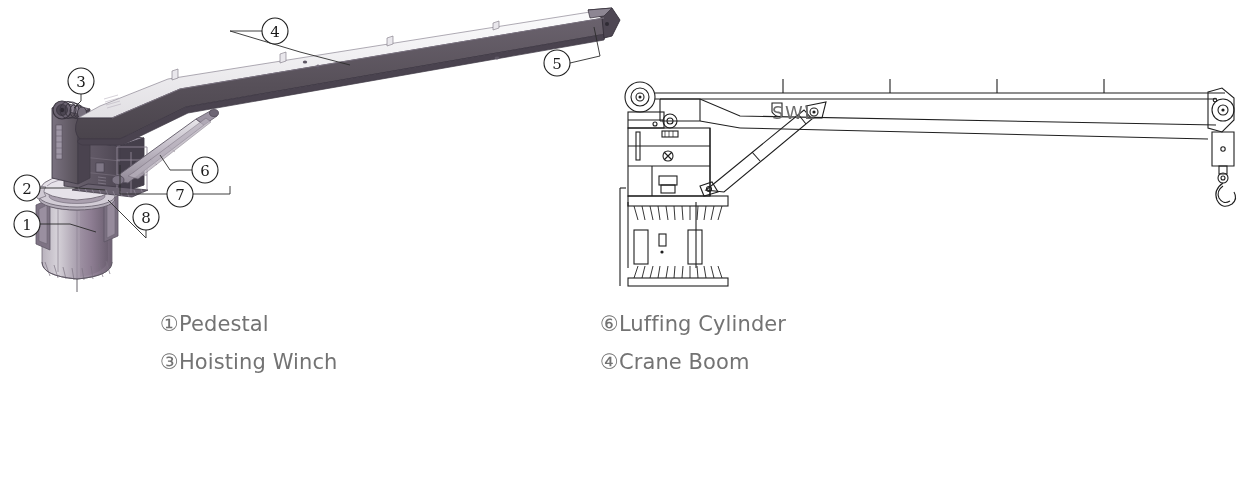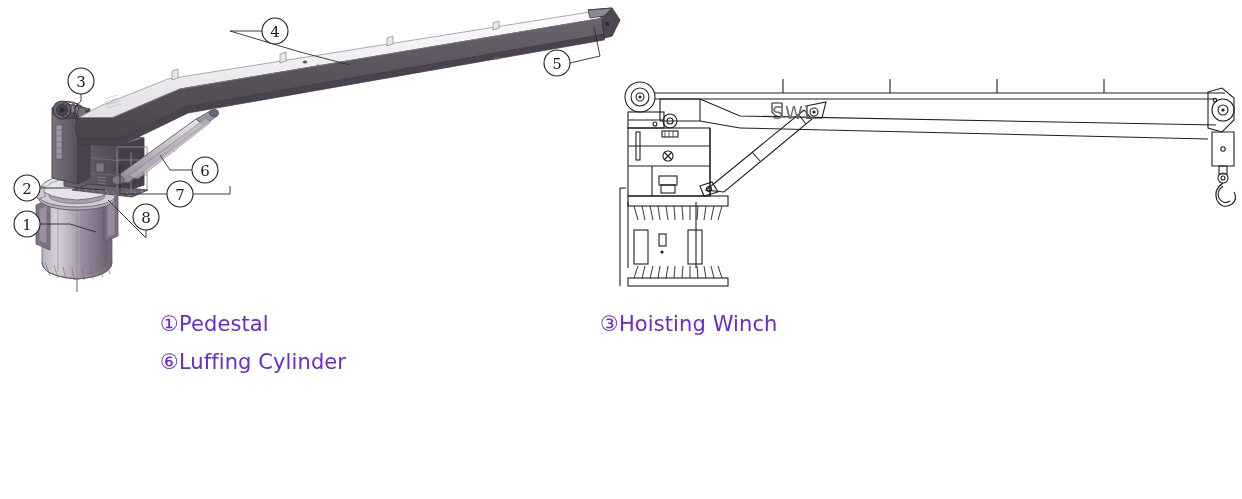--- a/index.html
+++ b/index.html
@@ -37,21 +37,21 @@
     display: grid;
     grid-template-columns: 440px 440px;
     grid-auto-rows: 38px;
     align-items: center;
   }
   .legend-item {
     font-size: 21px;
     line-height: 1;
     white-space: nowrap;
     letter-spacing: 0.1px;
-    color: #6d28d9;
+    color: #737373;
   }
   .legend-num {
     font-size: 21px;
     vertical-align: baseline;
   }
   .legend-label {
     font-size: 21px;
   }
   .callout-num {
     font-family: "DejaVu Serif", "Liberation Serif", serif;
@@ -478,22 +478,25 @@
 
     <text x="772" y="119" font-family="DejaVu Sans, Liberation Sans, sans-serif" font-size="18" fill="#6d6d6d" letter-spacing="1.5">SWL</text>
   </svg>
 
   <div class="legend">
     <div class="legend-item">
       <span class="legend-num">①</span><span class="legend-label">Pedestal</span>
     </div>
 
     <div class="legend-item">
+      <span class="legend-num">⑥</span><span class="legend-label">Luffing Cylinder</span>
+    </div>
+
+    <div class="legend-item">
       <span class="legend-num">③</span><span class="legend-label">Hoisting Winch</span>
     </div>
 
     <div class="legend-item">
-      <span class="legend-num">⑥</span><span class="legend-label">Luffing Cylinder</span>
+      <span class="legend-num">④</span><span class="legend-label">Crane Boom</span>
     </div>
-
   </div>
 
 </div>
 
 </body></html>

